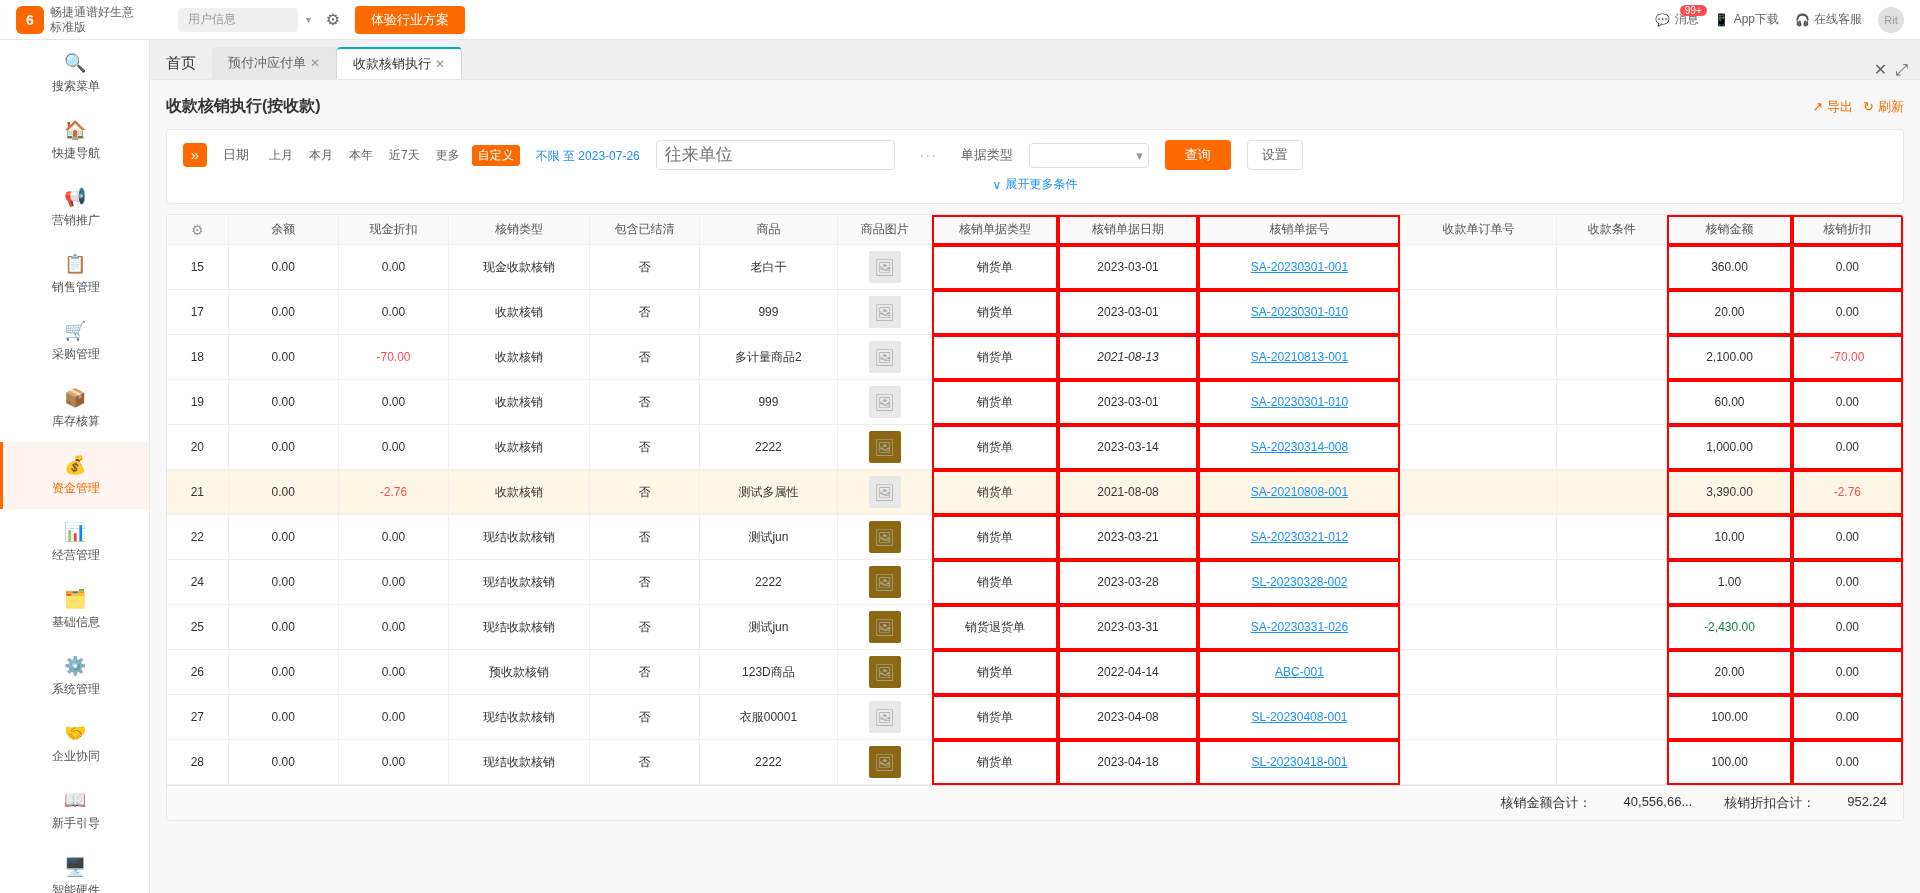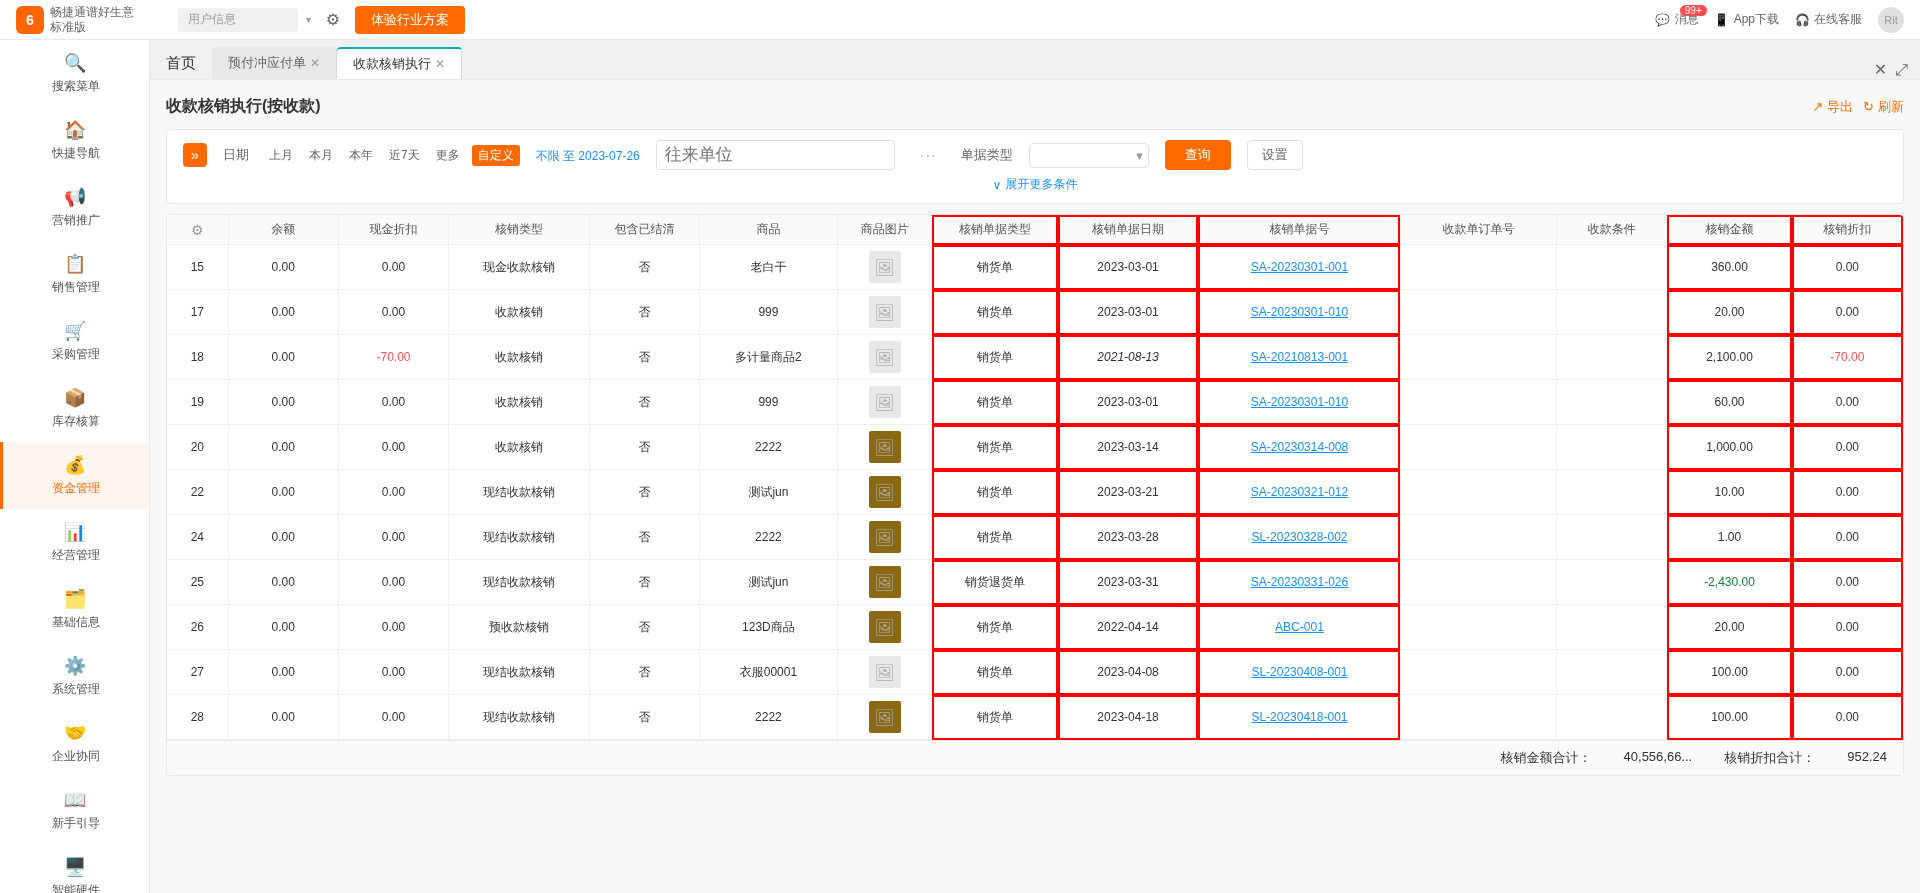--- a/index.html
+++ b/index.html
@@ -357,20 +357,36 @@
       <td>2222</td>
       <td><div class="thumb thumb-img" style="margin:0 auto;">🖼</div></td>
       <td style="outline:2px solid red;outline-offset:-2px;">销货单</td>
       <td style="outline:2px solid red;outline-offset:-2px;">2023-03-14</td>
       <td class="link-cell" style="outline:2px solid red;outline-offset:-2px;">SA-20230314-008</td>
       <td></td>
       <td></td>
       <td style=";outline:2px solid red;outline-offset:-2px;">1,000.00</td>
       <td style=";outline:2px solid red;outline-offset:-2px;">0.00</td>
     </tr>
+                <tr class="highlight">
+      <td>21</td>
+      <td>0.00</td>
+      <td style="color:#ff4d4f">-2.76</td>
+      <td>收款核销</td>
+      <td>否</td>
+      <td>测试多属性</td>
+      <td><div class="thumb" style="margin:0 auto;">🖼</div></td>
+      <td style="outline:2px solid red;outline-offset:-2px;">销货单</td>
+      <td style="outline:2px solid red;outline-offset:-2px;">2021-08-08</td>
+      <td class="link-cell" style="outline:2px solid red;outline-offset:-2px;">SA-20210808-001</td>
+      <td></td>
+      <td></td>
+      <td style=";outline:2px solid red;outline-offset:-2px;">3,390.00</td>
+      <td style="color:#ff4d4f;outline:2px solid red;outline-offset:-2px;">-2.76</td>
+    </tr>
                 <tr>
       <td>22</td>
       <td>0.00</td>
       <td style="">0.00</td>
       <td>现结收款核销</td>
       <td>否</td>
       <td>测试jun</td>
       <td><div class="thumb thumb-img" style="margin:0 auto;">🖼</div></td>
       <td style="outline:2px solid red;outline-offset:-2px;">销货单</td>
       <td style="outline:2px solid red;outline-offset:-2px;">2023-03-21</td>

